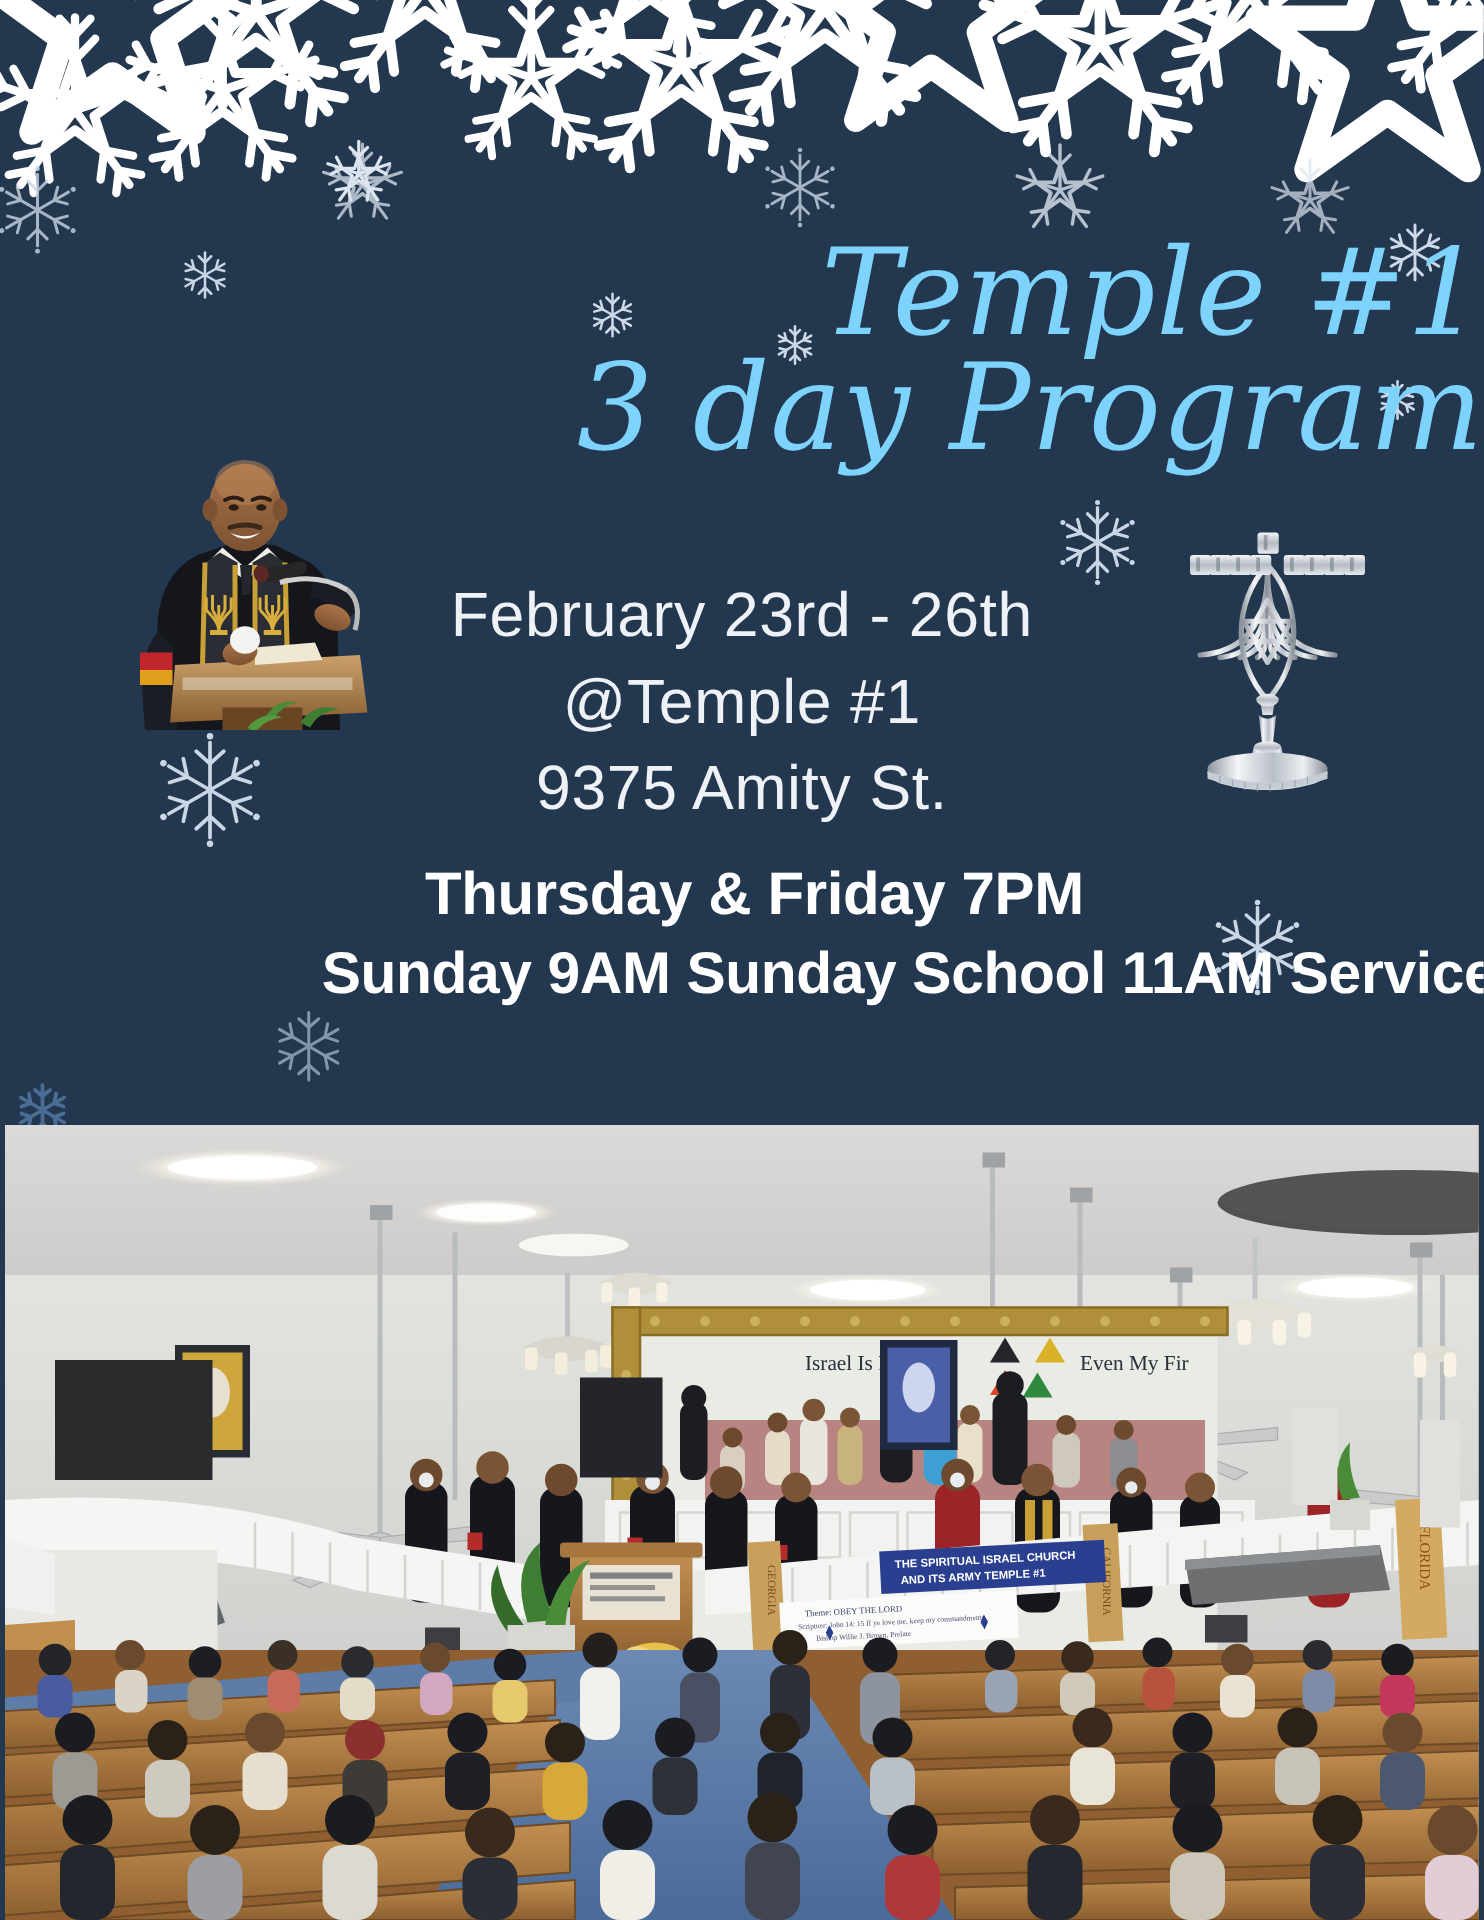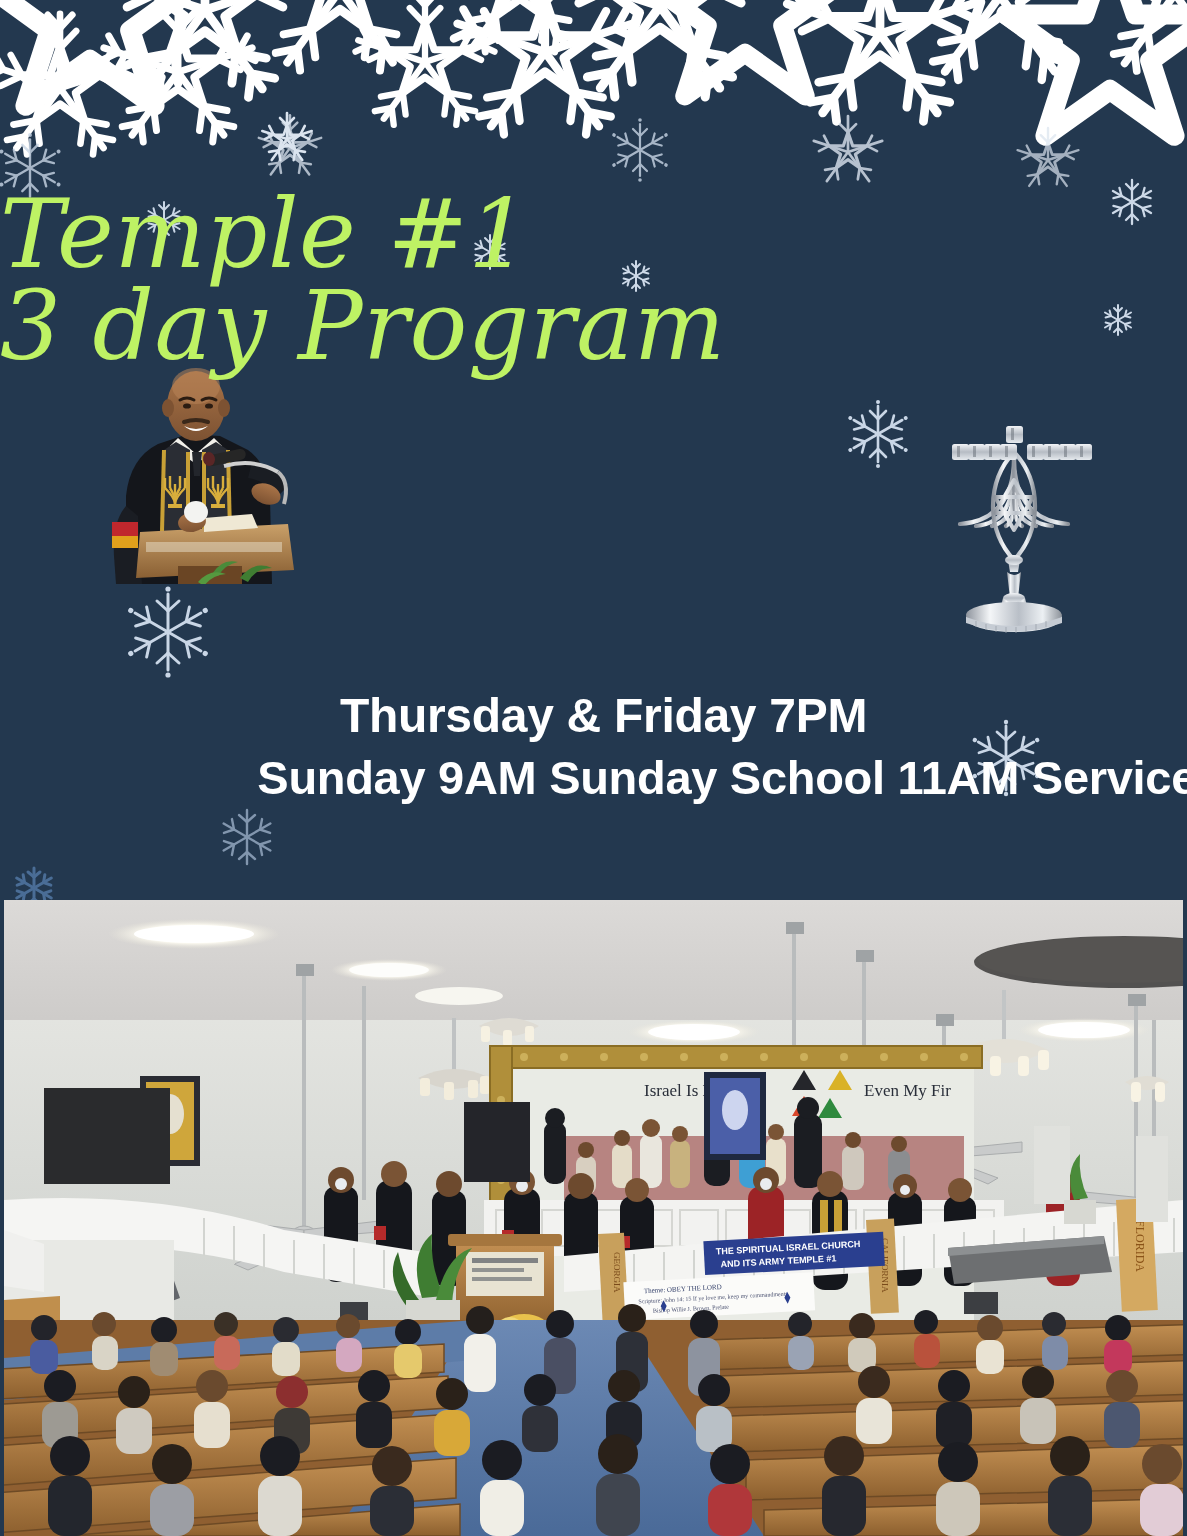--- a/index.html
+++ b/index.html
@@ -25,22 +25,22 @@
   }
   .snow-border svg { display:block; }
 
   
   .flake { position:absolute; pointer-events:none; }
 
   
   .headline {
     position:absolute;
     top:186px; left:0; width:1187px;
-    text-align:left;
-    color:#bef264;
+    text-align:right;
+    color:#7dd3fc;
     font-family:"DejaVu Serif", serif;
     font-style:italic;
     font-weight:400;
     line-height:1.02;
     letter-spacing:.5px;
   }
   .headline .l1 { display:block; font-size:96px; }
   .headline .l2 { display:block; font-size:96px; margin-top:-6px; }
 
   
@@ -843,20 +843,25 @@
           <line x1="116" y1="203" x2="116" y2="209"></line>
       </g>
     </svg>
   </div>
 
   <div class="headline">
     <span class="l1">Temple #1</span>
     <span class="l2">3 day Program</span>
   </div>
 
+  <div class="subinfo">
+    <span>February 23rd - 26th</span>
+    <span>@Temple #1</span>
+    <span>9375 Amity St.</span>
+  </div>
 
   <div class="schedule">
     <span class="s1">Thursday &amp; Friday 7PM</span>
     <span class="s3">Sunday 9AM Sunday School 11AM Service</span>
   </div>
 
   <div class="church-photo">
     <svg width="1179" height="636" viewBox="0 0 1179 636" xmlns="http://www.w3.org/2000/svg">
       <defs>
         <linearGradient id="ceil" x1="0" y1="0" x2="0" y2="1">

